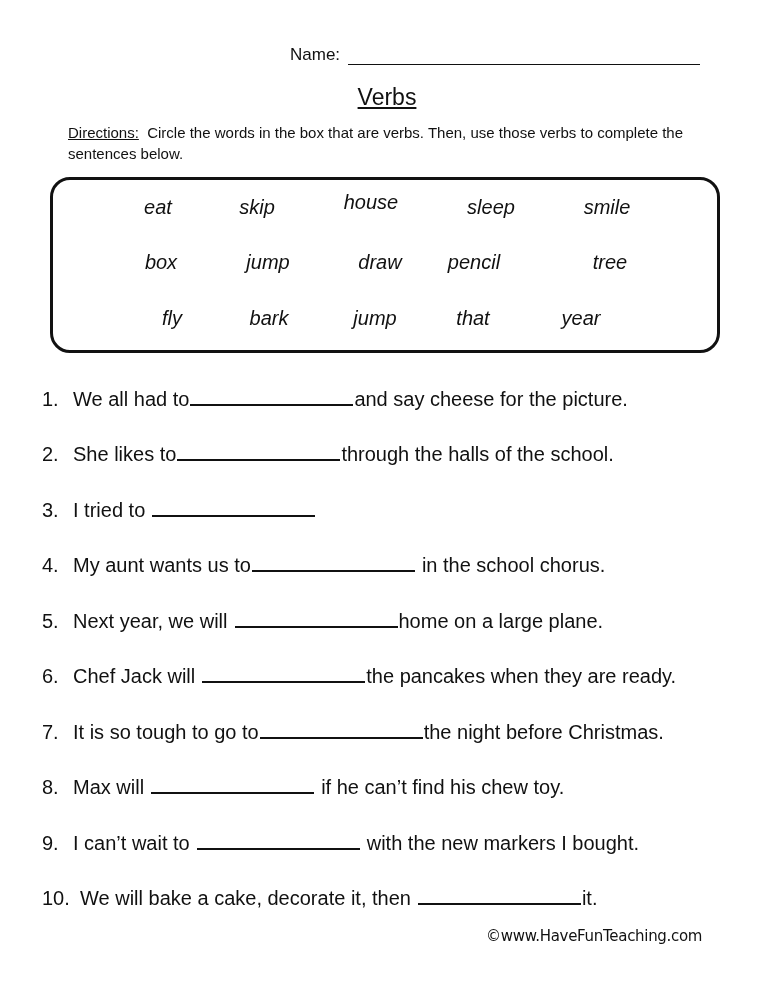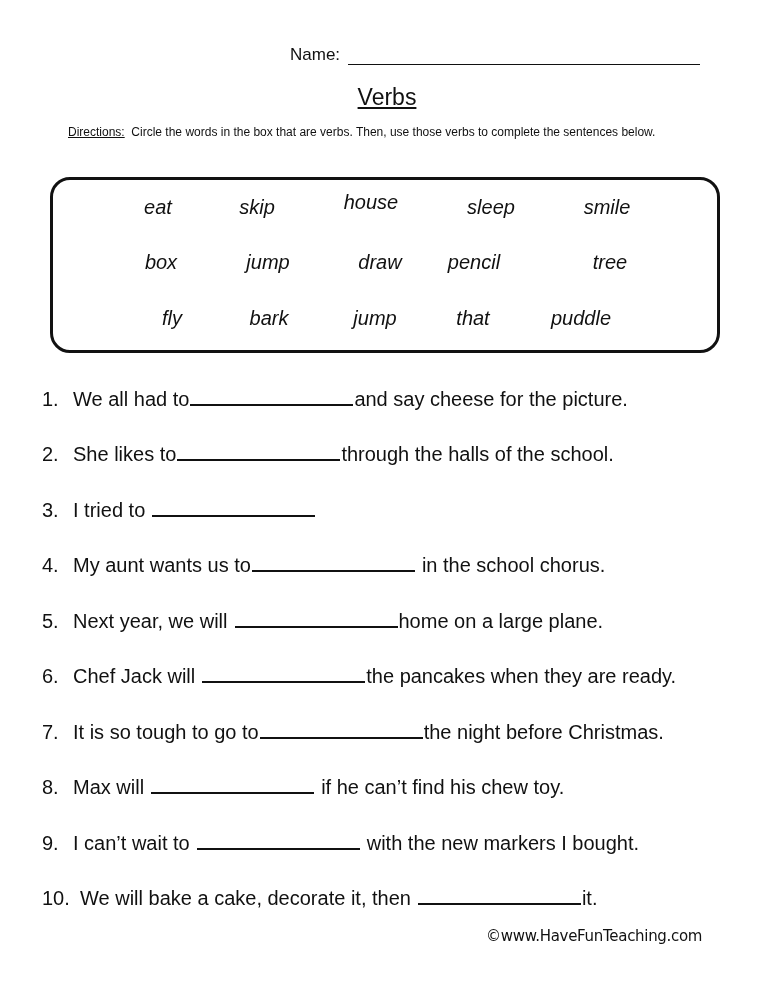--- a/index.html
+++ b/index.html
@@ -15,21 +15,21 @@
     display: inline-block; width: 352px; border-bottom: 1.5px solid #111;
     margin-left: 8px; height: 18px;
   }
   .title {
     position: absolute; left: 0; width: 772px; top: 84px;
     text-align: center; font-size: 23px; text-decoration: underline;
   }
   .title span { position: relative; left: 1px; margin-top: 28px; }
   .directions {
     position: absolute; left: 68px; top: 122px; width: 660px;
-    font-size: 12px; line-height: 21px;
+    font-size: 15px; line-height: 21px;
   }
   .directions .lbl { text-decoration: underline; }
   .word-box {
     position: absolute; left: 50px; top: 177px; width: 664px; height: 170px;
     border: 3px solid #111; border-radius: 20px;
   }
   .word {
     position: absolute; font-size: 20px; transform: translateX(-50%); font-style: italic;
   }
   .sentence {
@@ -74,21 +74,21 @@
   <span class="word" style="left:108px;top:71px">box</span>
   <span class="word" style="left:215px;top:71px">jump</span>
   <span class="word" style="left:327px;top:71px">draw</span>
   <span class="word" style="left:421px;top:71px">pencil</span>
   <span class="word" style="left:557px;top:71px">tree</span>
 
   <span class="word" style="left:119px;top:127px">fly</span>
   <span class="word" style="left:216px;top:127px">bark</span>
   <span class="word" style="left:322px;top:127px">jump</span>
   <span class="word" style="left:420px;top:127px">that</span>
-  <span class="word" style="left:528px;top:127px">puddle</span>
+  <span class="word" style="left:528px;top:127px">year</span>
 </div>
 
 <div class="sentence" style="top:386px">
   <span class="num">1.</span>
   <span>We all had to</span>
   <span class="blank"></span>
   <span>and say cheese for the picture.</span>
 </div>
 
 <div class="sentence" style="top:441px">

